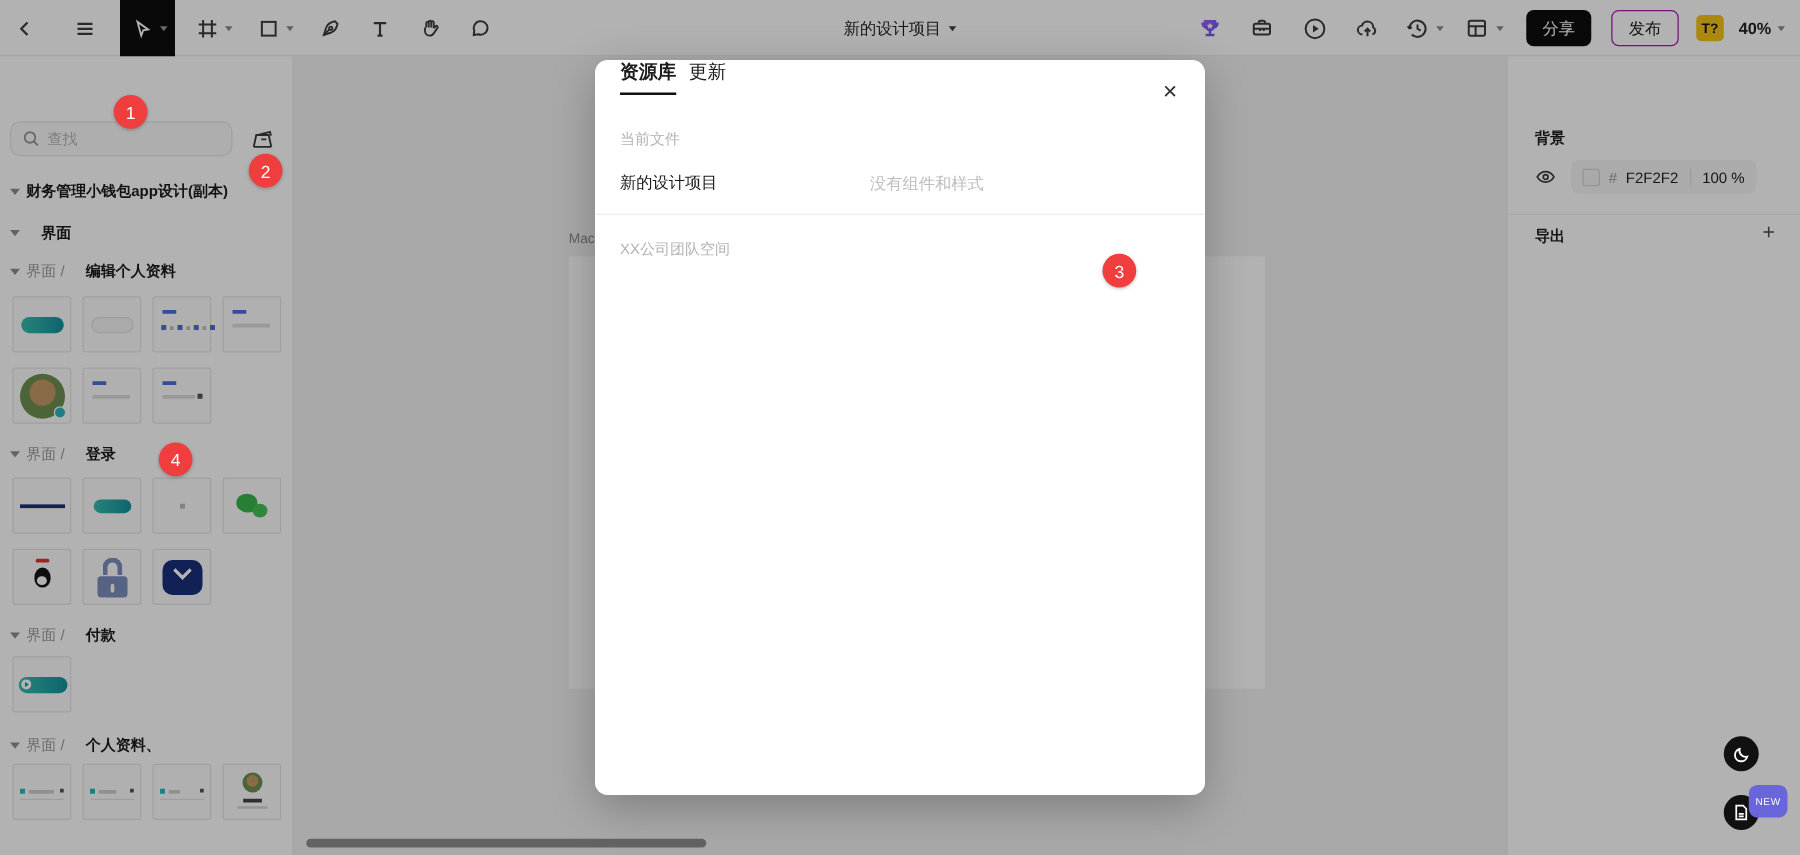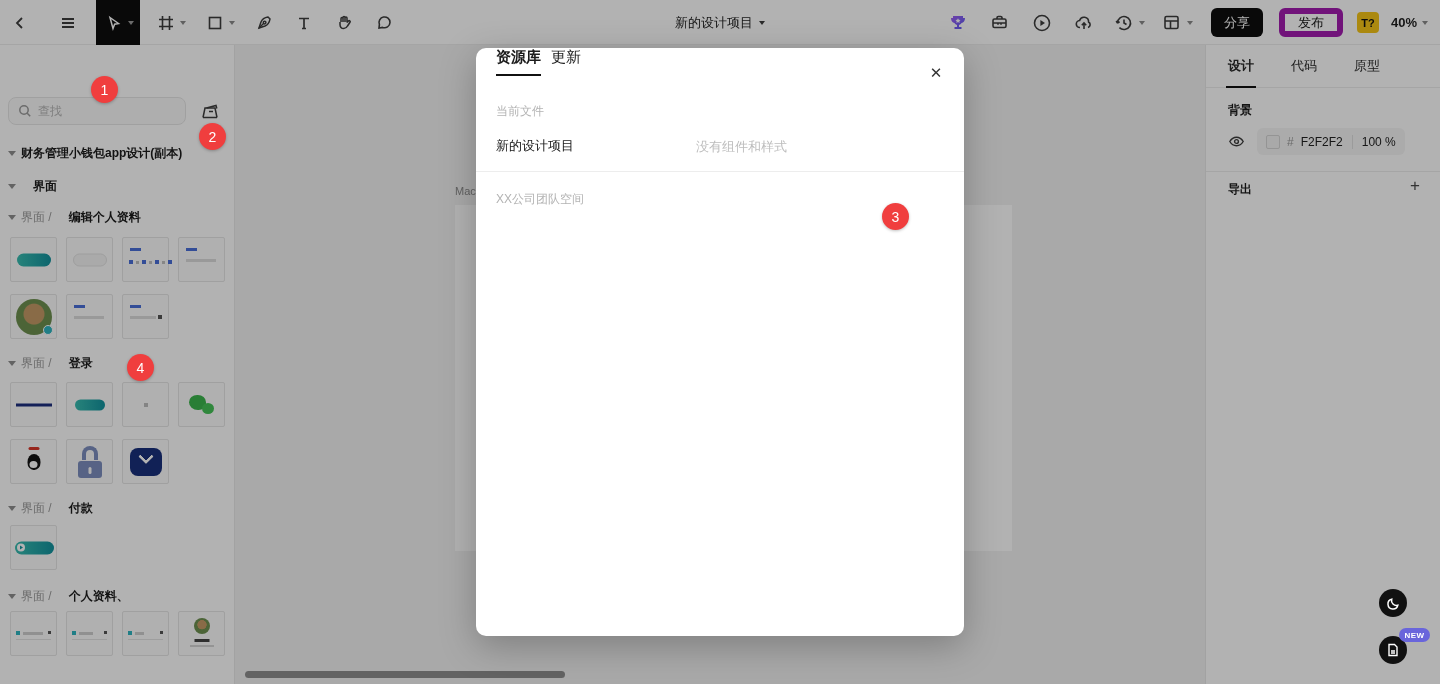--- a/index.html
+++ b/index.html
@@ -14,21 +14,21 @@
   .tb-icon { width:22px; height:22px; display:flex; align-items:center; justify-content:center; color:#3d3d3d; }
   .tb-btn { height:45px; display:flex; align-items:center; justify-content:center; padding:0 9px; cursor:pointer; }
   .tool-active { background:#0d0d0d; color:#fff; width:44px; height:45px; display:flex; align-items:center; justify-content:center; gap:3px; }
   .caret { width:0; height:0; border-left:3.5px solid transparent; border-right:3.5px solid transparent; border-top:4.5px solid #8a8a8a; display:inline-block; }
   .caret.dark { border-top-color:#3d3d3d; }
   .caret.onblack { border-top-color:#9a9a9a; }
   .tb-center { position:absolute; left:50%; top:0; transform:translateX(-50%); height:45px; display:flex; align-items:center; gap:6px; font-size:13px; color:#1f1f1f; }
   .tb-right { position:absolute; right:12px; top:0; height:45px; display:flex; align-items:center; gap:8px; }
   .pill-btn { height:29px; padding:0 13px; border-radius:6px; font-size:13px; display:flex; align-items:center; cursor:pointer; }
   .pill-btn.black { background:#0d0d0d; color:#fff; }
-  .pill-btn.outline { background:transparent; border:6px solid #a21caf; color:#1a1a1a; }
+  .pill-btn.outline { background:transparent; border:1px solid #a21caf; color:#1a1a1a; }
   .help-badge { width:22px; height:21px; border-radius:4px; background:#F5C518; color:#111; font-size:11px; font-weight:bold; display:flex; align-items:center; justify-content:center; }
   .zoom-ctl { display:flex; align-items:center; gap:5px; font-size:13px; font-weight:bold; color:#1f1f1f; padding-left:4px; }
 
   
   .left-panel { position:absolute; left:0; top:45px; width:235px; height:639px; background:#fff;
     border-right:1px solid #e9e9e9; z-index:4; }
   .lp-tabs { position:absolute; left:0; top:0; width:100%; height:40px; display:flex; align-items:center; font-size:13px; color:#2a2a2a; }
   .lp-tab { position:relative; margin-left:18px; padding-bottom:2px; cursor:pointer; }
   .lp-tab.t2 { margin-left:38px; font-weight:bold; }
   .lp-tab.t3 { margin-left:36px; }
@@ -128,22 +128,22 @@
   .toggle .knob { position:absolute; right:1px; top:1px; width:13px; height:13px; border-radius:50%; background:#fff; }
   .m-chev { position:absolute; right:2px; top:2px; width:14px; height:14px; color:#4a4a4a; cursor:pointer; }
 
   
   .step { position:absolute; width:27px; height:27px; border-radius:50%; background:#F03E3E; color:#fff;
     font-size:14px; display:flex; align-items:center; justify-content:center; z-index:120; box-shadow:0 1px 3px rgba(0,0,0,0.25); }
 
   
   .fab { position:absolute; width:28px; height:28px; border-radius:50%; background:#111; color:#fff; z-index:60;
     display:flex; align-items:center; justify-content:center; cursor:pointer; }
-  .new-badge { position:absolute; left:1399px; top:628px; width:31px; height:14px; border-radius:7px; background:#6965DB;
-    color:#fff; font-size:8px; font-weight:bold; display:flex; align-items:center; justify-content:center; z-index:65; letter-spacing:0.5px; }
+  .new-badge { position:absolute; left:1399px; top:628px; width:31px; height:26px; border-radius:7px; background:#6965DB;
+    color:#fff; font-size:8px; font-weight:normal; display:flex; align-items:center; justify-content:center; z-index:65; letter-spacing:0.5px; }
 </style>
 </head>
 <body>
 
 <div class="app">
 
   <header class="toolbar">
     <div class="tb-left">
       <div class="tb-btn">
         <span class="tb-icon">
@@ -443,25 +443,20 @@
     </div>
   </aside>
 
   <main class="canvas">
     <div class="frame-label">Mac</div>
     <div class="artboard"></div>
     <div class="hscroll"></div>
   </main>
 
   <aside class="right-panel">
-    <div class="rp-tabs">
-      <span class="rp-tab first">设计</span>
-      <span class="rp-tab mid">代码</span>
-      <span class="rp-tab mid">原型</span>
-    </div>
 
     <div class="rp-sec-label" style="top:57px;">背景</div>
 
     <div class="color-row">
       <span class="eye" style="display:flex;">
         <svg width="17" height="17" viewBox="0 0 17 17" fill="none" stroke="#3d3d3d" stroke-width="1.4">
             <path d="M1.8 8.5S4.3 4.3 8.5 4.3s6.7 4.2 6.7 4.2-2.5 4.2-6.7 4.2S1.8 8.5 1.8 8.5Z"></path>
             <circle cx="8.5" cy="8.5" r="1.9"></circle>
           </svg>
       </span>

